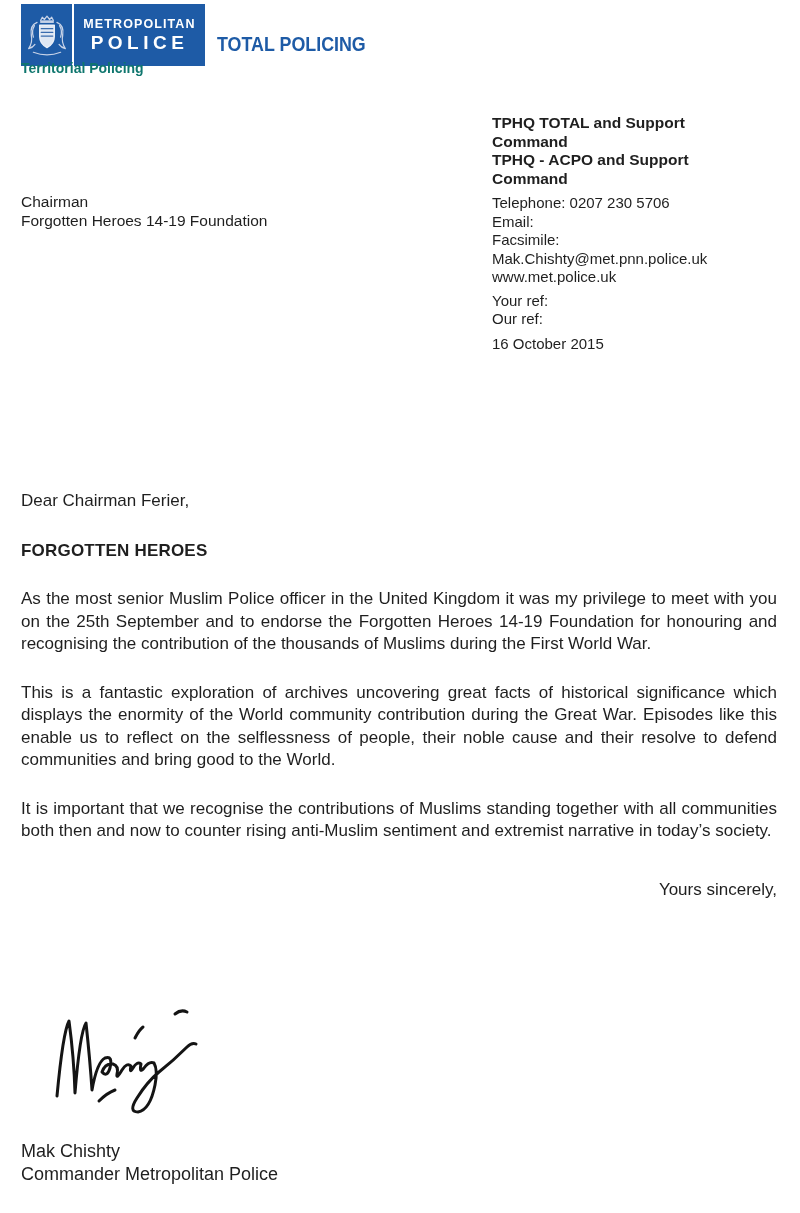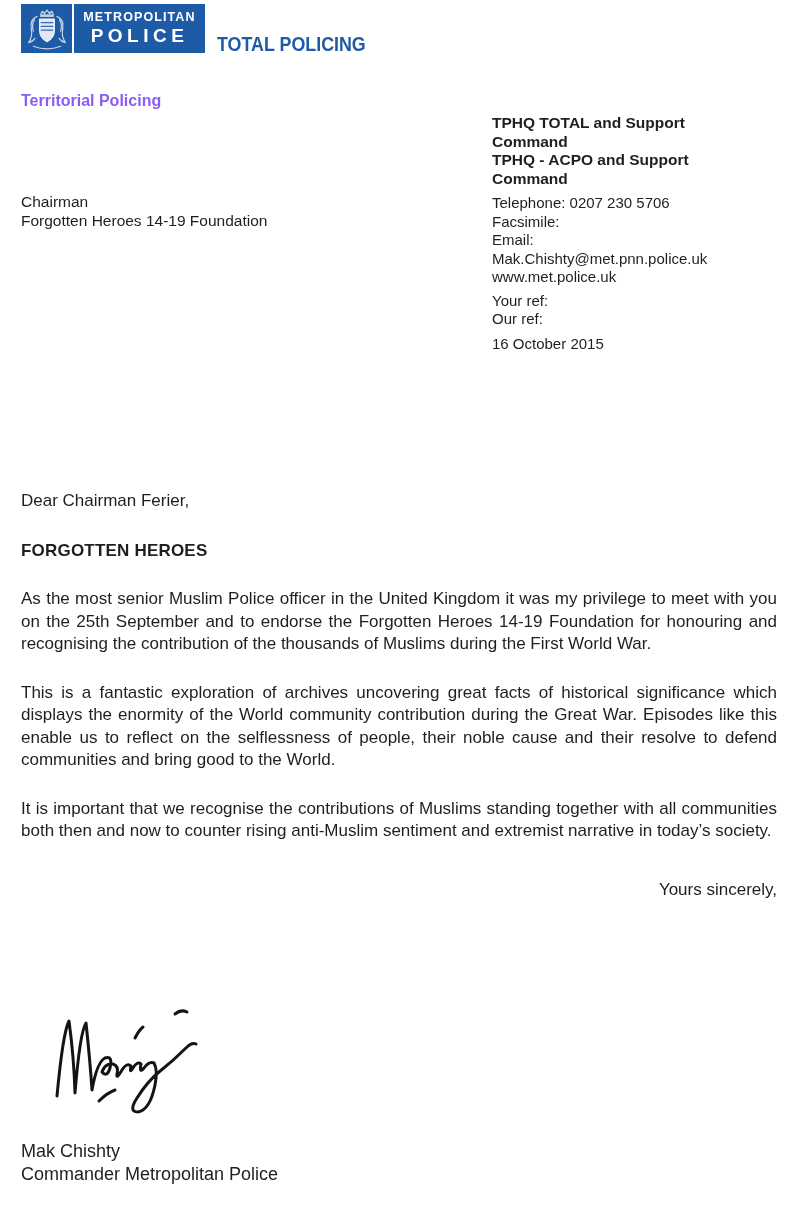--- a/index.html
+++ b/index.html
@@ -13,21 +13,21 @@
     width: 800px;
     height: 1213px;
     background: #ffffff;
     overflow: hidden;
   }
 
   
   .logo-box {
     position: absolute;
     left: 21px; top: 4px;
-    width: 184px; height: 49px;
+    width: 184px; height: 62px;
     background: #1e5ba6;
     display: flex;
     align-items: stretch;
   }
   .crest-cell {
     width: 53px;
     border-right: 2px solid #ffffff;
     display: flex;
     align-items: center;
     justify-content: center;
@@ -61,25 +61,24 @@
     font-weight: 800;
     color: #1e5ba6;
     white-space: nowrap;
     transform: scaleX(0.85);
     transform-origin: left center;
     letter-spacing: 0px;
   }
   .territorial {
     position: absolute;
     left: 21px; top: 60px;
-    font-size: 16px;
+    font-size: 14px;
     font-weight: 600;
-    color: #8b5cf6;
-    white-space: nowrap;
-    margin-top: 32px;
+    color: #0f766e;
+    white-space: nowrap;
   }
 
   
   .sender {
     position: absolute;
     left: 492px; top: 114px;
     width: 295px;
     font-size: 15px;
     line-height: 18.5px;
     color: #1f1f1f;
@@ -158,22 +157,22 @@
 
   <div class="sender">
     <div class="sender-command">
       <div>TPHQ TOTAL and Support</div>
       <div>Command</div>
       <div>TPHQ - ACPO and Support</div>
       <div>Command</div>
     </div>
     <div class="sender-contact">
       <div>Telephone: 0207 230 5706</div>
+      <div>Email:</div>
       <div>Facsimile:</div>
-      <div>Email:</div>
       <div>Mak.Chishty@met.pnn.police.uk</div>
       <div>www.met.police.uk</div>
     </div>
     <div class="sender-refs">
       <div>Your ref:</div>
       <div>Our ref:</div>
     </div>
     <div class="sender-date">16 October 2015</div>
   </div>
 

